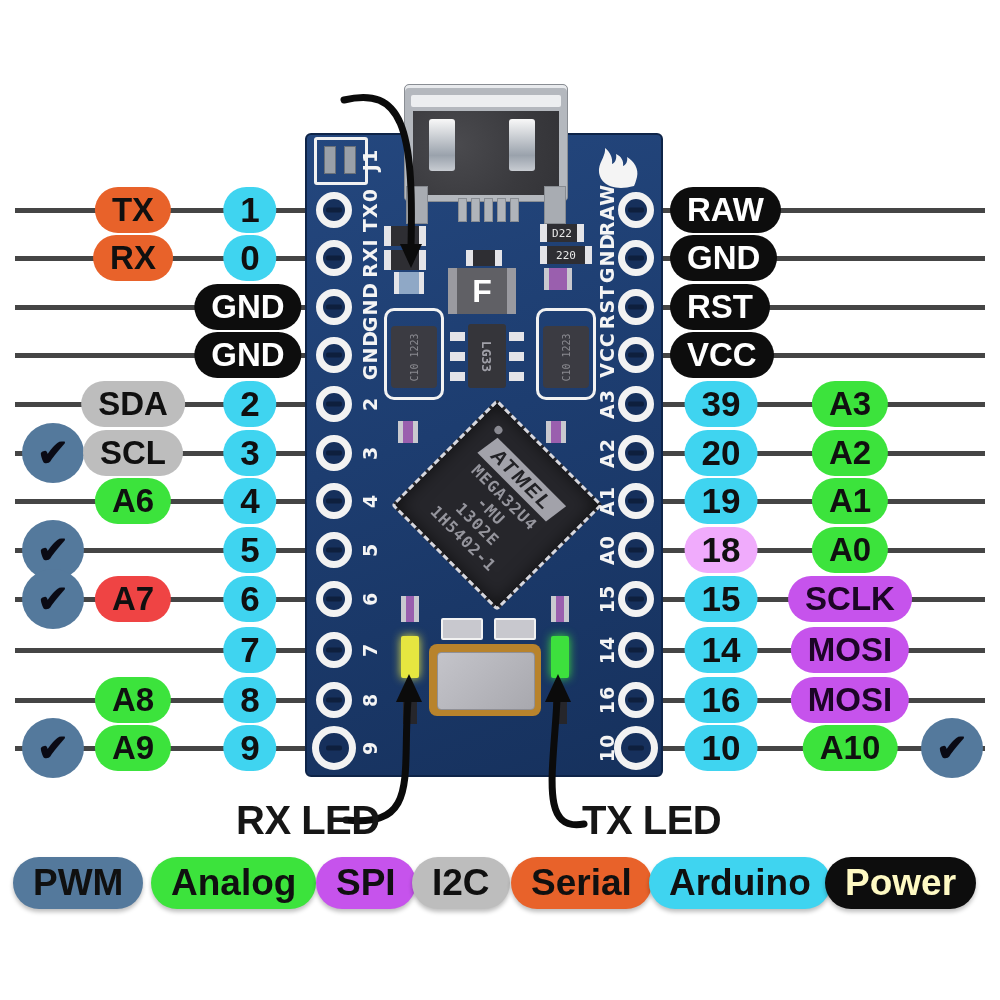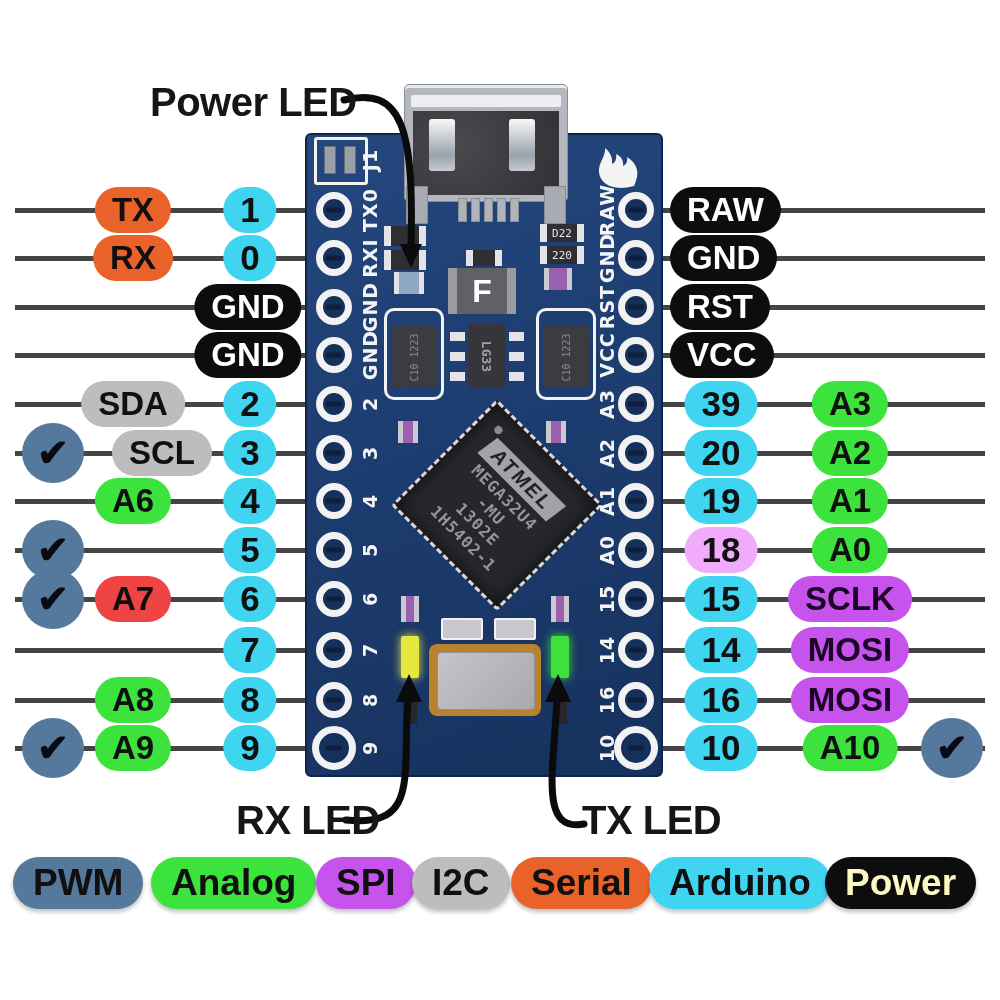--- a/index.html
+++ b/index.html
@@ -126,21 +126,21 @@
   <svg class="flame" viewBox="0 0 58 54">
     <path fill="#f4f4f4" d="M44 47 C22 53 8 44 9 30 C10 22 16 16 15 9 C20 13 23 19 22 25 C25 24 27 20 26 15 C31 17 34 22 33 27 C36 26 38 22 37 18 C44 22 49 30 47 38 C46 42 45 45 44 47 Z"></path>
   </svg>
 
   <div class="cmp res" style="left:384px;top:226px;width:42px;height:20px;"></div>
   <div class="cmp res" style="left:384px;top:250px;width:42px;height:20px;"></div>
   <div class="cmp" style="left:394px;top:272px;width:30px;height:22px;background:#8fa8c6;border-left:5px solid #e4e4e8;border-right:5px solid #e4e4e8;"></div>
   <div class="cmp res" style="left:540px;top:224px;width:44px;height:18px;">
       <span>D22</span>
     </div>
-  <div class="cmp res" style="left:540px;top:246px;width:44px;height:18px;">
+  <div class="cmp res" style="left:540px;top:246px;width:52px;height:18px;">
       <span>220</span>
     </div>
   <div class="cmp pcap" style="left:544px;top:268px;width:28px;height:22px;"></div>
   <div class="cmp res" style="left:466px;top:250px;width:36px;height:16px;"></div>
 
   <div class="cmp fuse">
       <span>F</span>
     </div>
 
   <div class="cmp bracket" style="left:384px;top:308px;width:60px;height:92px;"></div>
@@ -179,21 +179,20 @@
       <div class="metal"></div>
     </div>
 
   <div class="cmp pcap" style="left:401px;top:596px;width:18px;height:26px;"></div>
   <div class="cmp pcap" style="left:551px;top:596px;width:18px;height:26px;"></div>
   <div class="cmp led" style="left:401px;top:636px;width:18px;height:42px;background:#e6e640;box-shadow:0 0 10px #e6e640;"></div>
   <div class="cmp led" style="left:551px;top:636px;width:18px;height:42px;background:#3de03d;box-shadow:0 0 10px #3de03d;"></div>
   <div class="cmp ledtail" style="left:403px;top:694px;width:14px;height:30px;"></div>
   <div class="cmp ledtail" style="left:553px;top:694px;width:14px;height:30px;"></div>
 
-  <div class="callout" style="left:150px;top:80px;">Power LED</div>
   <div class="callout" style="left:236px;top:798px;">RX LED</div>
   <div class="callout" style="left:582px;top:798px;">TX LED</div>
 
   <svg class="overlay" width="1000" height="1000">
     <path d="M 344 100 C 402 86 414 128 411 246" stroke="#0b0b0b" stroke-width="7" fill="none" stroke-linecap="round"></path>
     <polygon points="400,244 422,244 411,268" fill="#0b0b0b"></polygon>
     <path d="M 346 820 C 420 828 402 775 408 700" stroke="#0b0b0b" stroke-width="7" fill="none" stroke-linecap="round"></path>
     <polygon points="396,702 422,702 409,674" fill="#0b0b0b"></polygon>
     <path d="M 584 824 C 540 832 553 775 557 700" stroke="#0b0b0b" stroke-width="7" fill="none" stroke-linecap="round"></path>
     <polygon points="545,702 571,702 558,674" fill="#0b0b0b"></polygon>
@@ -208,21 +207,21 @@
       <div class="pill num" style="top: 258px; background: rgb(63, 212, 240); left: 250px;">0</div>
       <div class="wire" style="left: 15px; width: 290px; top: 305px;"></div>
       <div class="pill blk" style="top: 307px; background: rgb(13, 13, 13); left: 248px;">GND</div>
       <div class="wire" style="left: 15px; width: 290px; top: 353px;"></div>
       <div class="pill blk" style="top: 355px; background: rgb(13, 13, 13); left: 248px;">GND</div>
       <div class="wire" style="left: 15px; width: 290px; top: 402px;"></div>
       <div class="pill" style="top: 404px; background: rgb(189, 189, 189); left: 133px;">SDA</div>
       <div class="pill num" style="top: 404px; background: rgb(63, 212, 240); left: 250px;">2</div>
       <div class="wire" style="left: 15px; width: 290px; top: 451px;"></div>
       <div class="check" style="left: 53px; top: 453px; background: rgb(84, 121, 156);">✔</div>
-      <div class="pill" style="top: 453px; background: rgb(189, 189, 189); left: 133px; margin-left: 29px;">SCL</div>
+      <div class="pill" style="top: 453px; background: rgb(189, 189, 189); left: 133px;">SCL</div>
       <div class="pill num" style="top: 453px; background: rgb(63, 212, 240); left: 250px;">3</div>
       <div class="wire" style="left: 15px; width: 290px; top: 499px;"></div>
       <div class="pill" style="top: 501px; background: rgb(60, 227, 60); left: 133px;">A6</div>
       <div class="pill num" style="top: 501px; background: rgb(63, 212, 240); left: 250px;">4</div>
       <div class="wire" style="left: 15px; width: 290px; top: 548px;"></div>
       <div class="check" style="left: 53px; top: 550px; background: rgb(84, 121, 156);">✔</div>
       <div class="pill num" style="top: 550px; background: rgb(63, 212, 240); left: 250px;">5</div>
       <div class="wire" style="left: 15px; width: 290px; top: 597px;"></div>
       <div class="check" style="left: 53px; top: 599px; background: rgb(84, 121, 156);">✔</div>
       <div class="pill" style="top: 599px; background: #ef4444; left: 133px;">A7</div>

